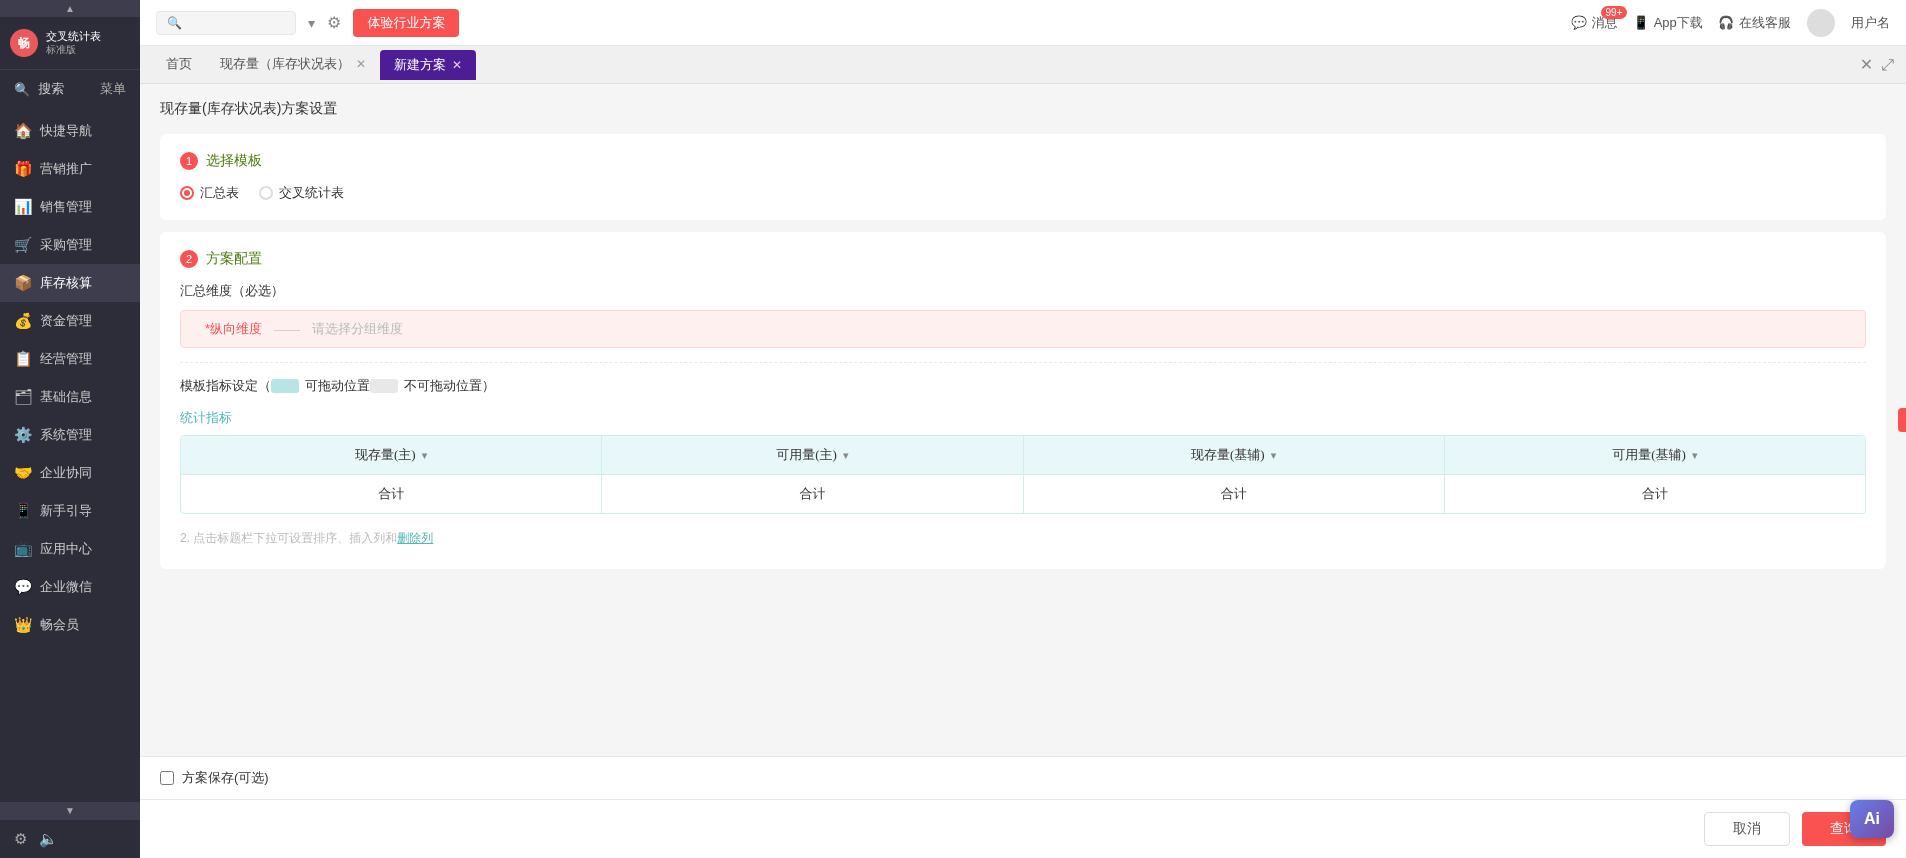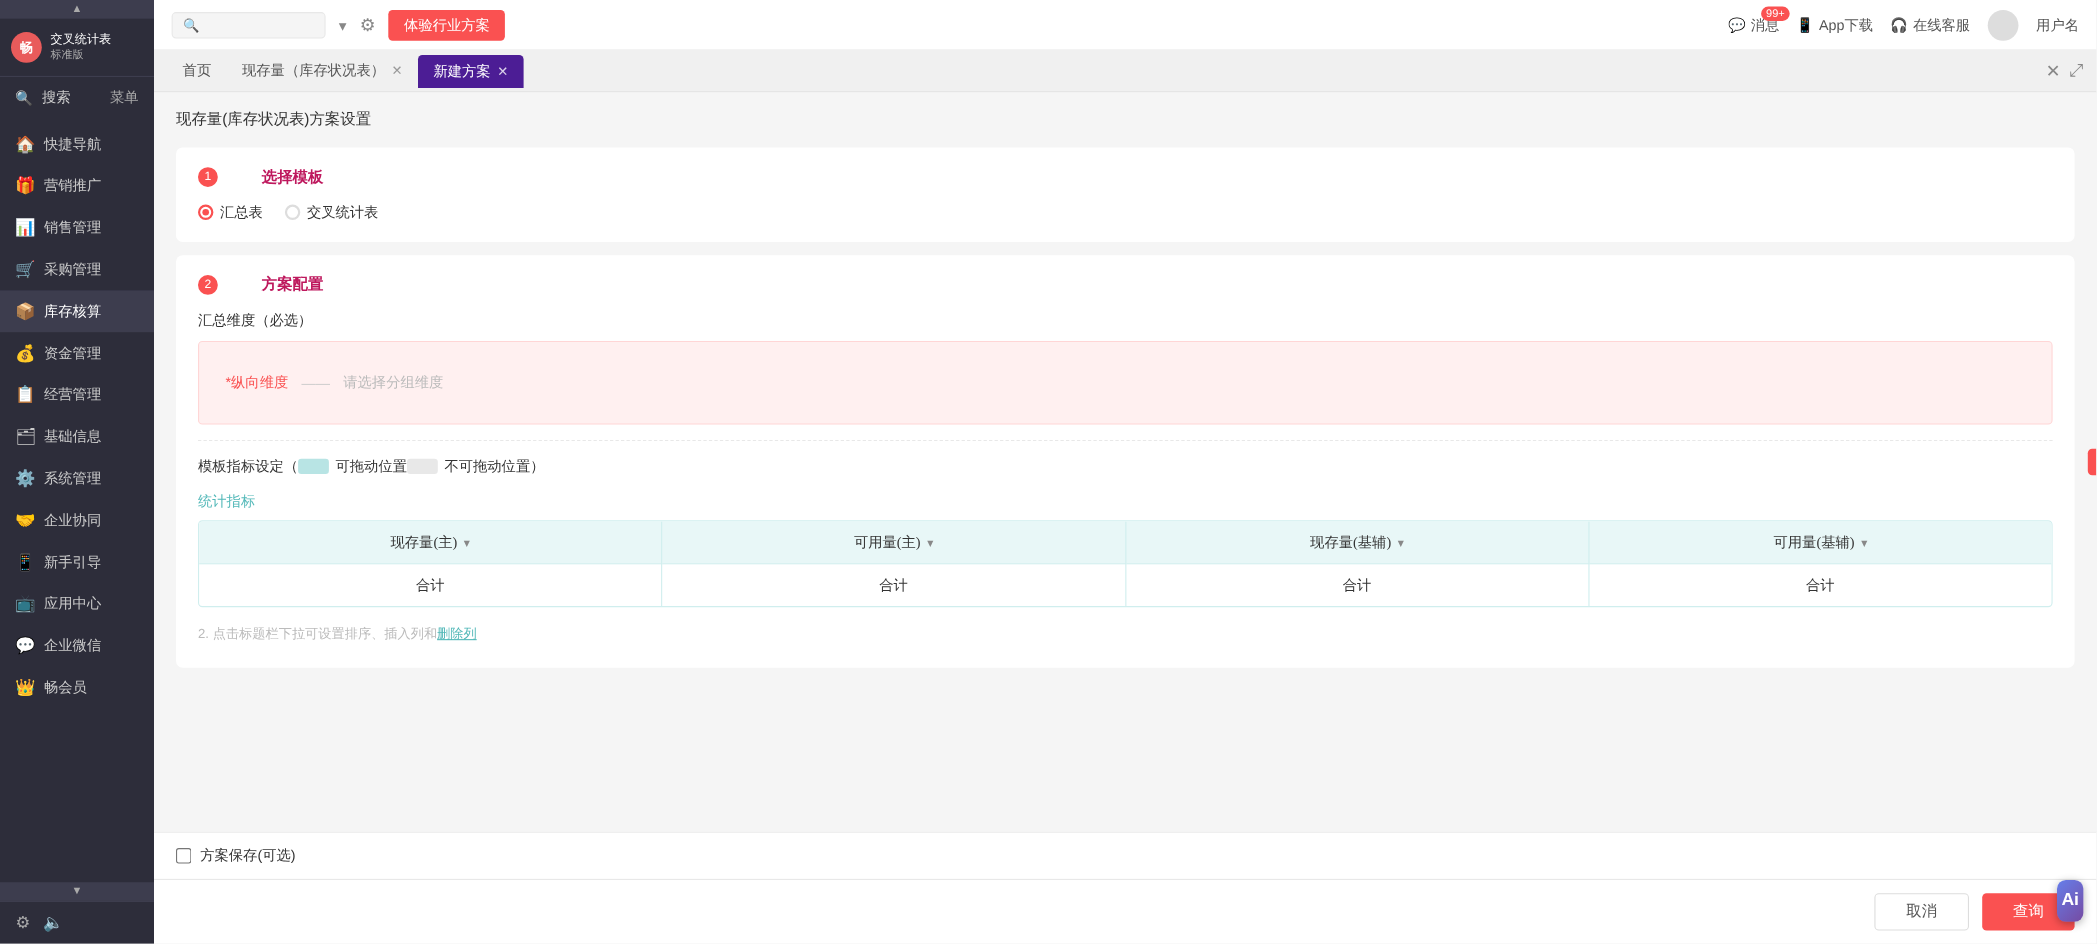--- a/index.html
+++ b/index.html
@@ -194,21 +194,21 @@
     }
     .section-number {
       background: #fa5151;
       color: white;
       border-radius: 50%;
       width: 18px;
       height: 18px;
       display: flex; align-items: center; justify-content: center;
       font-size: 11px;
     }
-    .section-title { font-size: 14px; color: #be185d; font-weight: 700; margin-left: 32px; }
+    .section-title { font-size: 14px; color: #4d7c0f; font-weight: 400; }
 
     
     .radio-group { display: flex; align-items: center; gap: 20px; }
     .radio-item { display: flex; align-items: center; gap: 6px; cursor: pointer; font-size: 13px; color: #333; }
     .radio-dot {
       width: 14px; height: 14px; border-radius: 50%;
       border: 2px solid #ddd;
       display: flex; align-items: center; justify-content: center;
     }
     .radio-dot.checked { border-color: #fa5151; }
@@ -223,21 +223,21 @@
     .divider { border: none; border-top: 1px dashed #e8e8e8; margin: 14px 0; }
 
     
     .dimension-label { font-size: 13px; color: #333; margin-bottom: 10px; }
 
     
     .warning-box {
       background: #fff0f0;
       border: 1px solid #ffd6d6;
       border-radius: 4px;
-      padding: 28px 24px;
+      padding: 9px 24px;
       margin-bottom: 14px;
     }
     .warning-row { display: flex; align-items: center; gap: 12px; }
     .warning-required { color: #fa5151; font-size: 13px; }
     .warning-dash { color: #ccc; }
     .warning-placeholder { color: #bbb; font-size: 13px; }
 
     
     .indicators-row { display: flex; align-items: center; margin-bottom: 14px; font-size: 13px; color: #333; }
     .indicator-draggable {
@@ -351,21 +351,21 @@
     }
 
     
     .ai-badge {
       position: fixed;
       bottom: 20px;
       right: 12px;
       background: linear-gradient(135deg, #667eea 0%, #764ba2 100%);
       color: white;
       border-radius: 8px;
-      padding: 10px 4px;
+      padding: 10px 14px;
       font-size: 16px;
       font-weight: bold;
       cursor: pointer;
       box-shadow: 0 2px 8px rgba(0,0,0,0.3);
     }
   </style>
 </head>
 <body>
 
 <div class="sidebar">

